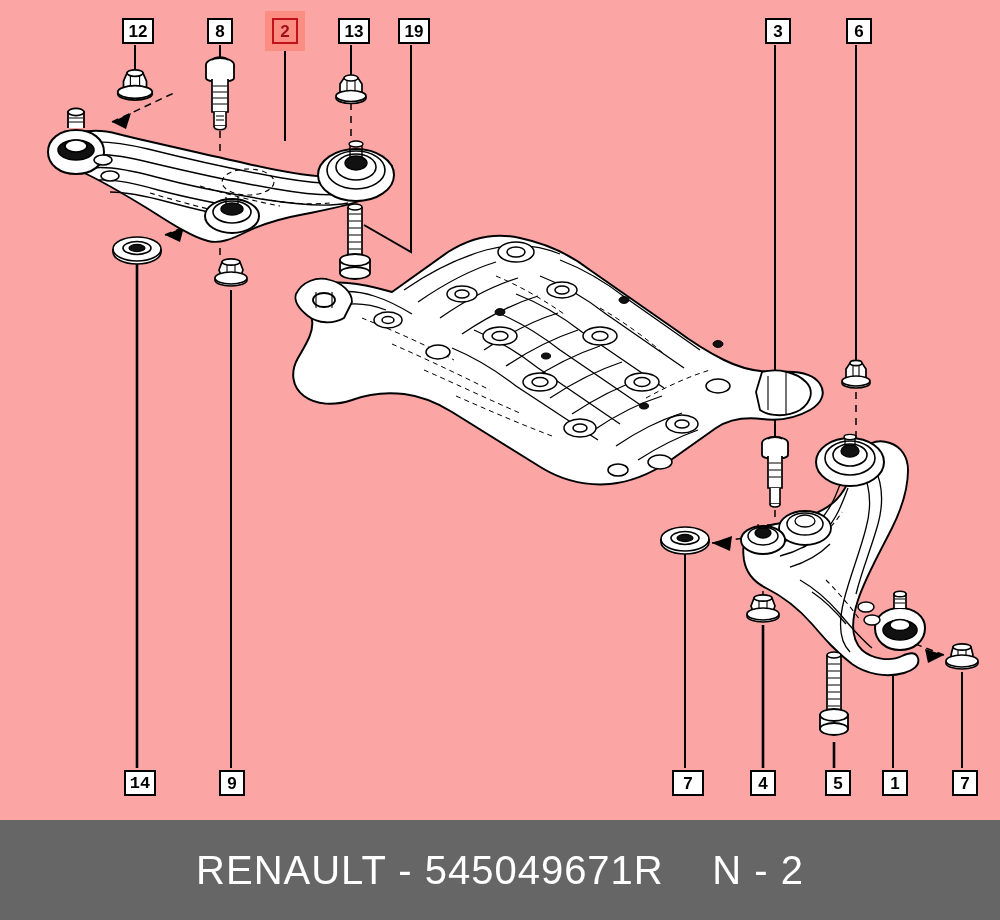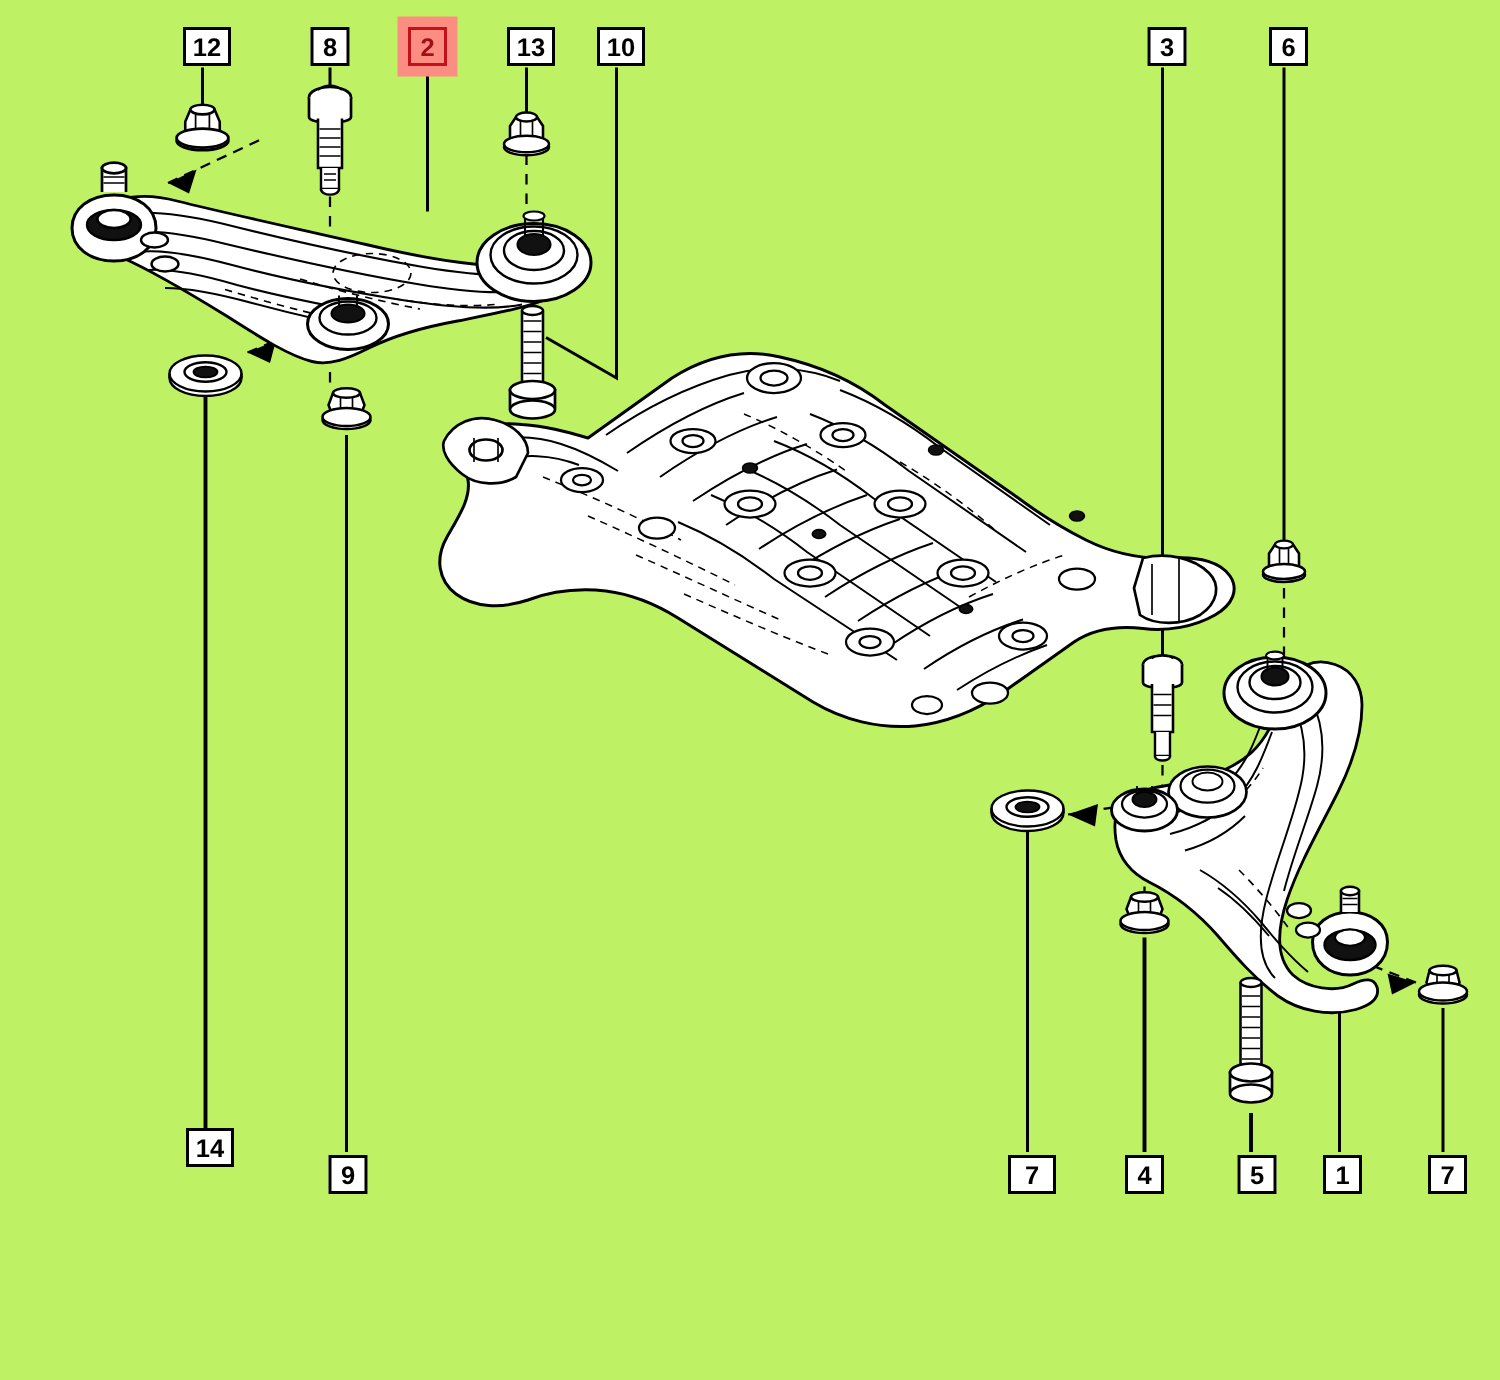--- a/index.html
+++ b/index.html
@@ -1,20 +1,20 @@
 <!DOCTYPE html>
 <html><head>
 <meta charset="utf-8">
 <style>
   html,body{margin:0;padding:0;background:#ffffff;}
   body{
     width:1000px;height:920px;overflow:hidden;position:relative;
     font-family:"Liberation Sans","DejaVu Sans",sans-serif;
   }
-  #stage{position:absolute;inset:0;width:1000px;height:920px;background:#bef264;}
+  #stage{position:absolute;inset:0;width:1000px;height:920px;background:#fca5a5;}
   #art{position:absolute;left:0;top:0;width:1000px;height:920px;}
 
   
   .callout{
     position:absolute;
     box-sizing:border-box;
     border:2px solid #000;
     background:#fff;
     color:#000;
     font-size:17px;
@@ -449,26 +449,29 @@
       <ellipse cx="0" cy="3" rx="16" ry="6" fill="#fff" stroke="#000" stroke-width="1.7"></ellipse>
     </g>
 
   </svg>
 
   <div id="callouts-layer">
       <div class="callout w2" style="left: 122px; top: 18px;">12</div>
       <div class="callout w1" style="left: 207px; top: 18px;">8</div>
       <div class="callout w1 hl" style="left: 272px; top: 18px;">2</div>
       <div class="callout w2" style="left: 338px; top: 18px;">13</div>
-      <div class="callout w2" style="left: 398px; top: 18px;">10</div>
+      <div class="callout w2" style="left: 398px; top: 18px;">19</div>
       <div class="callout w1" style="left: 765px; top: 18px;">3</div>
       <div class="callout w1" style="left: 846px; top: 18px;">6</div>
-      <div class="callout w2" style="left: 124px; top: 752px;">14</div>
+      <div class="callout w2" style="left: 124px; top: 770px; font-family: Liberation Mono, monospace;">14</div>
       <div class="callout w1" style="left: 219px; top: 770px;">9</div>
       <div class="callout w2" style="left: 672px; top: 770px;">7</div>
       <div class="callout w1" style="left: 750px; top: 770px;">4</div>
       <div class="callout w1" style="left: 825px; top: 770px;">5</div>
       <div class="callout w1" style="left: 882px; top: 770px;">1</div>
       <div class="callout w1" style="left: 952px; top: 770px;">7</div>
     </div>
 
+  <div id="footer">
+    <span id="footer-text">RENAULT - 545049671R    N - 2</span>
+  </div>
 
 </div>
 
 </body></html>

